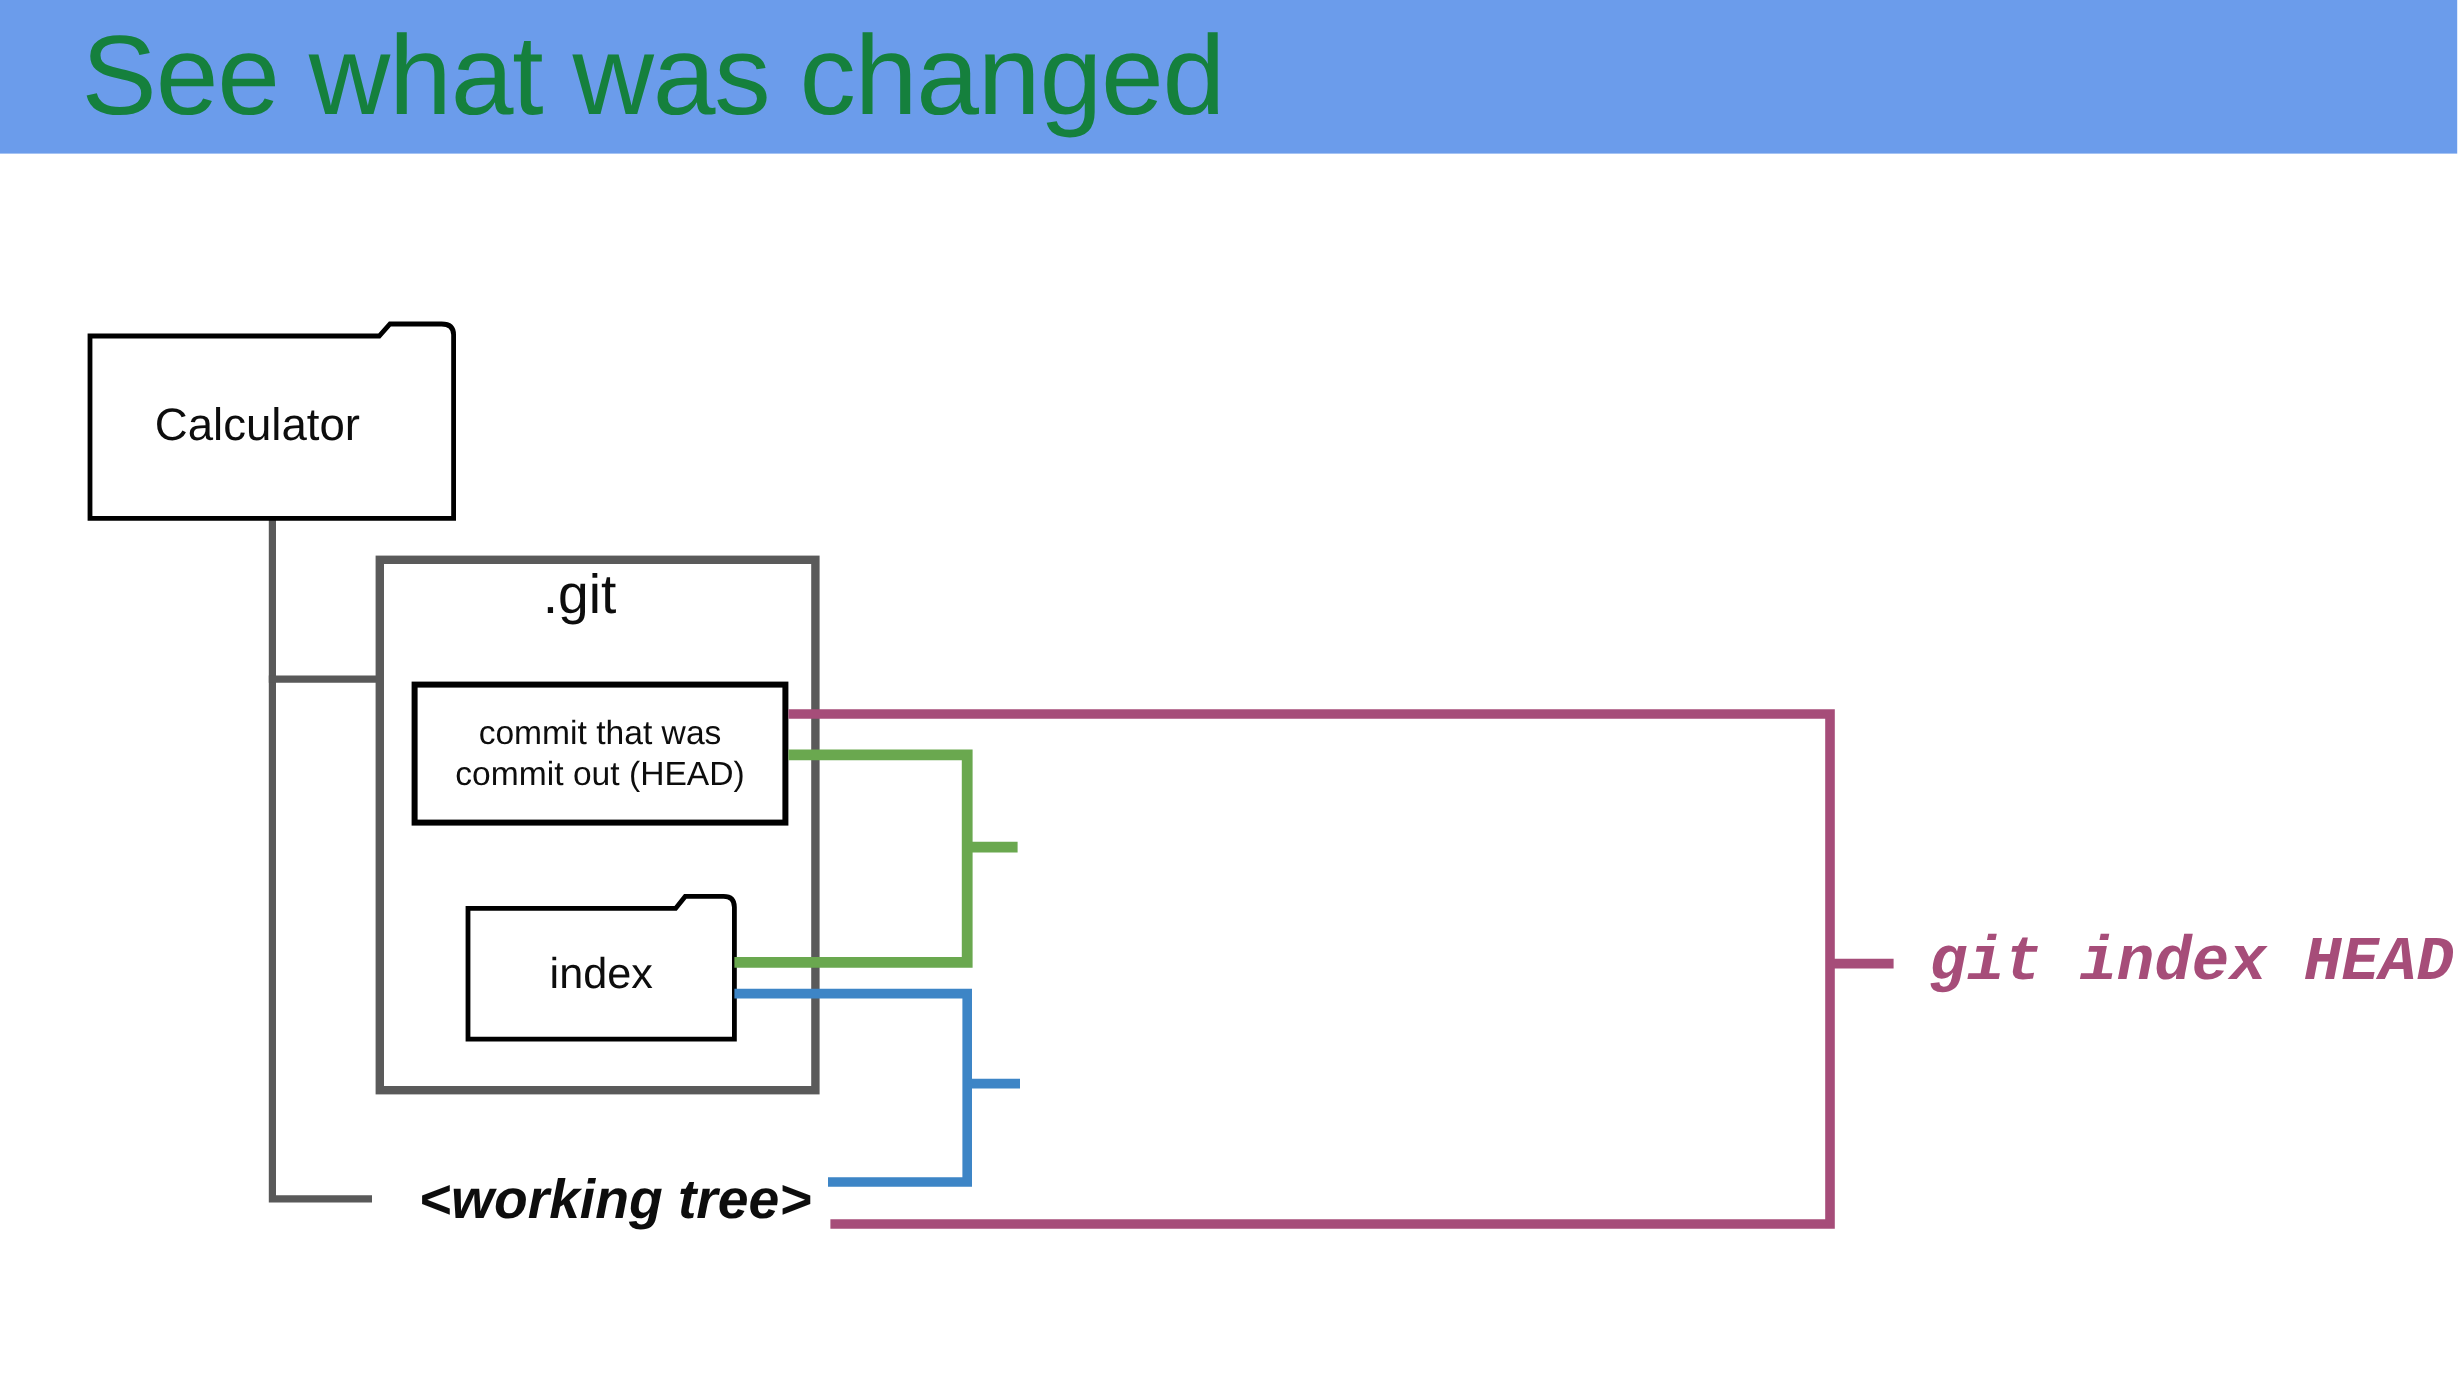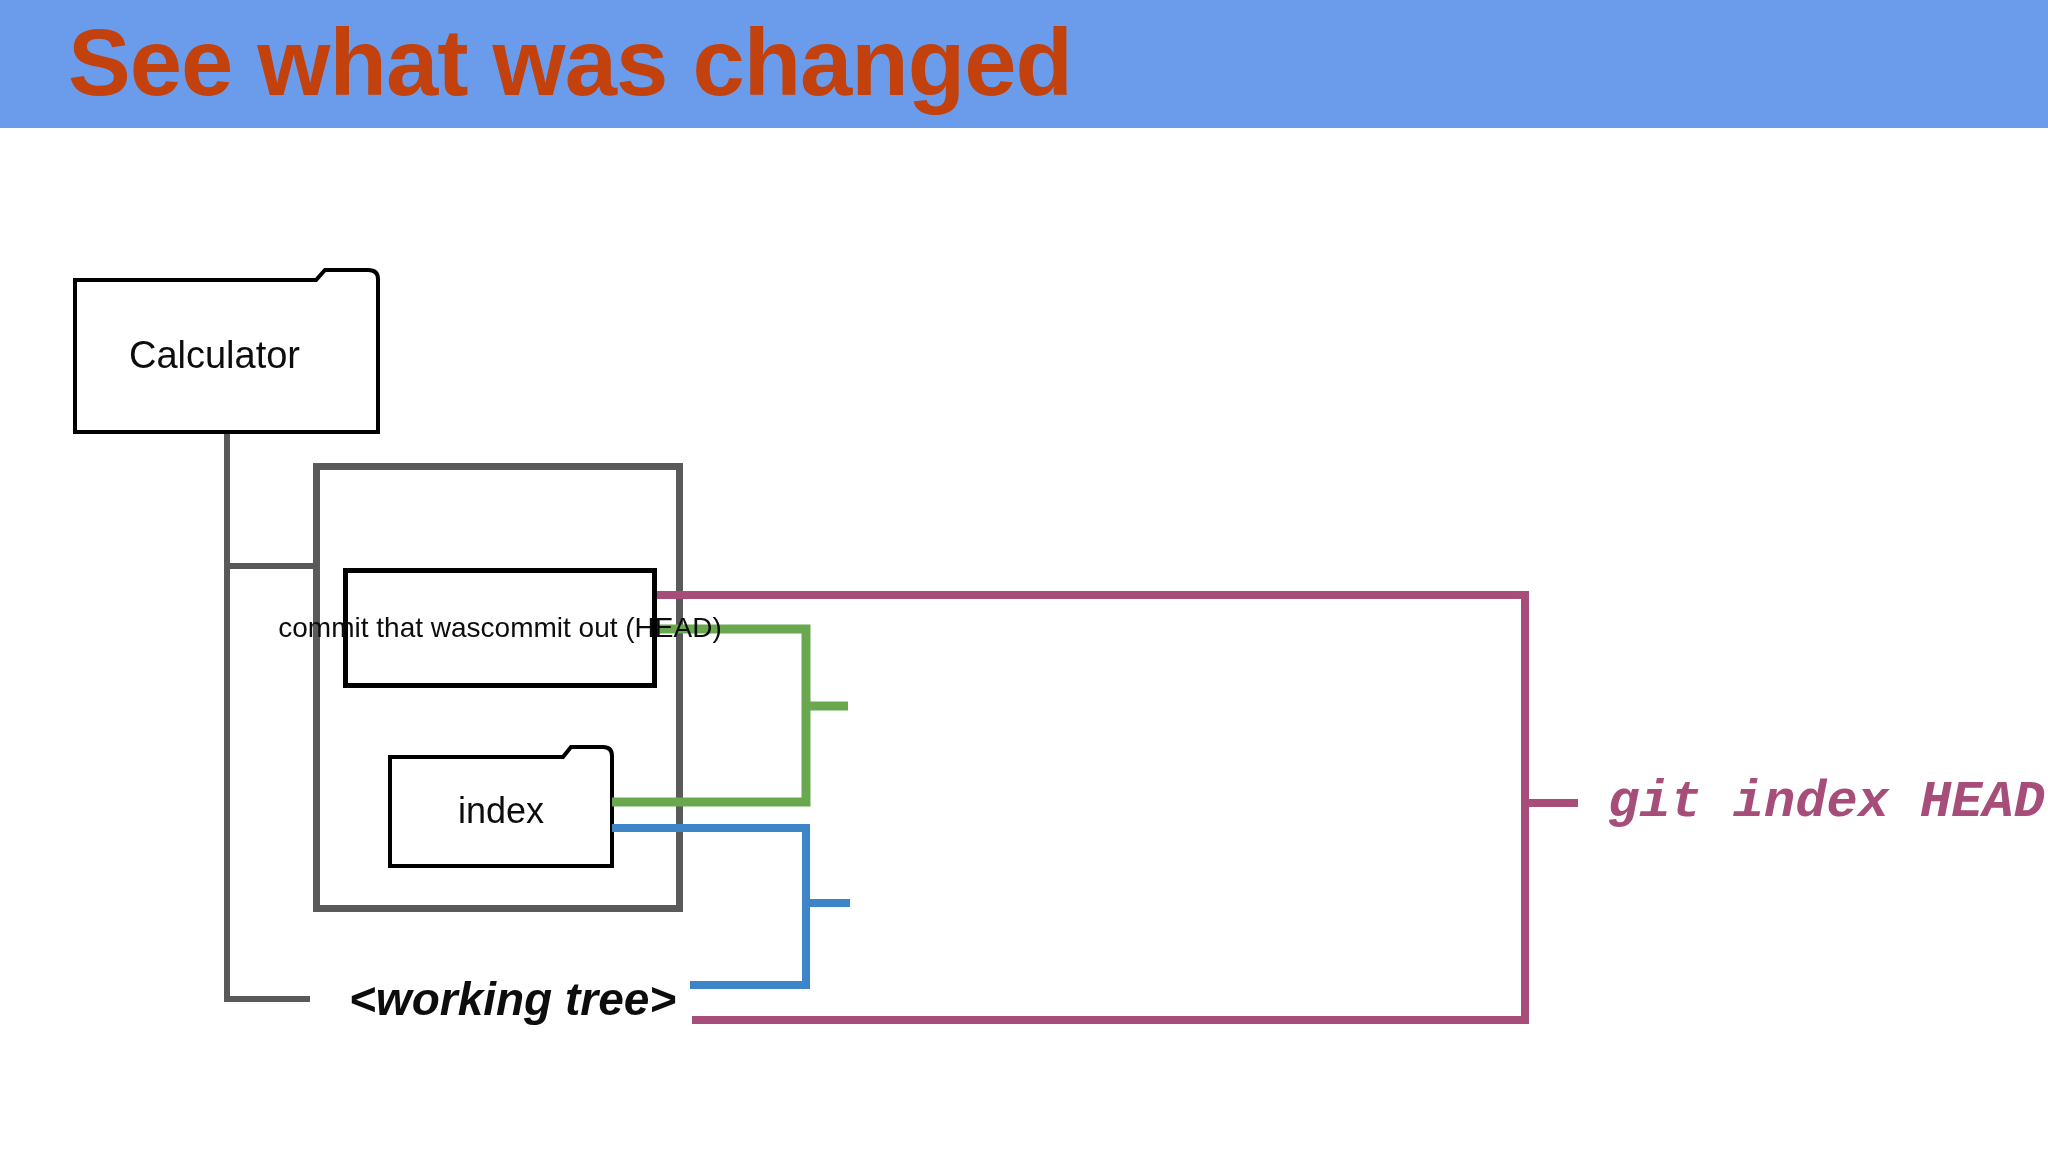--- a/index.html
+++ b/index.html
@@ -22,23 +22,23 @@
     left: 0; top: 0;
     width: 2048px; height: 128px;
     background: #6b9ceb;
   }
   .header-title {
     position: absolute;
     left: 68px; top: 0;
     height: 151px;
     line-height: 126px;
     font-size: 94px;
-    font-weight: bold;
+    font-weight: normal;
     letter-spacing: -1px;
-    color: #c2410c;
+    color: #15803d;
     white-space: nowrap;
   }
 
   
   svg.diagram-layer {
     position: absolute;
     left: 0; top: 0;
     width: 2048px; height: 1152px;
   }
 
@@ -56,21 +56,21 @@
   }
   .git-label {
     left: 313px; top: 468px;
     width: 340px;
     text-align: center;
     font-size: 46px;
   }
   .commit-label {
     left: 346px; top: 572px;
     width: 308px; height: 112px;
-    display: flex; flex-direction: row;
+    display: flex; flex-direction: column;
     align-items: center; justify-content: center;
     font-size: 28px;
     line-height: 34px;
   }
   .index-label {
     left: 390px; top: 755px;
     width: 222px; height: 111px;
     display: flex; align-items: center; justify-content: center;
     font-size: 36px;
   }
@@ -126,20 +126,21 @@
 
     <polyline points="657,629 806,629 806,802 612,802" fill="none" stroke="#6aa84f" stroke-width="9"></polyline>
     <line x1="806" y1="706" x2="848" y2="706" stroke="#6aa84f" stroke-width="9"></line>
 
     <polyline points="612,828 806,828 806,985 690,985" fill="none" stroke="#3d85c6" stroke-width="8"></polyline>
     <line x1="806" y1="903" x2="850" y2="903" stroke="#3d85c6" stroke-width="8"></line>
   </svg>
 
   <div class="label calculator-label">Calculator</div>
 
+  <div class="label git-label">.git</div>
 
   <div class="label commit-label">
     <span>commit that was</span>
     <span>commit out (HEAD)</span>
   </div>
 
   <div class="label index-label">index</div>
 
   <div class="label working-tree-label">&lt;working tree&gt;</div>
 

